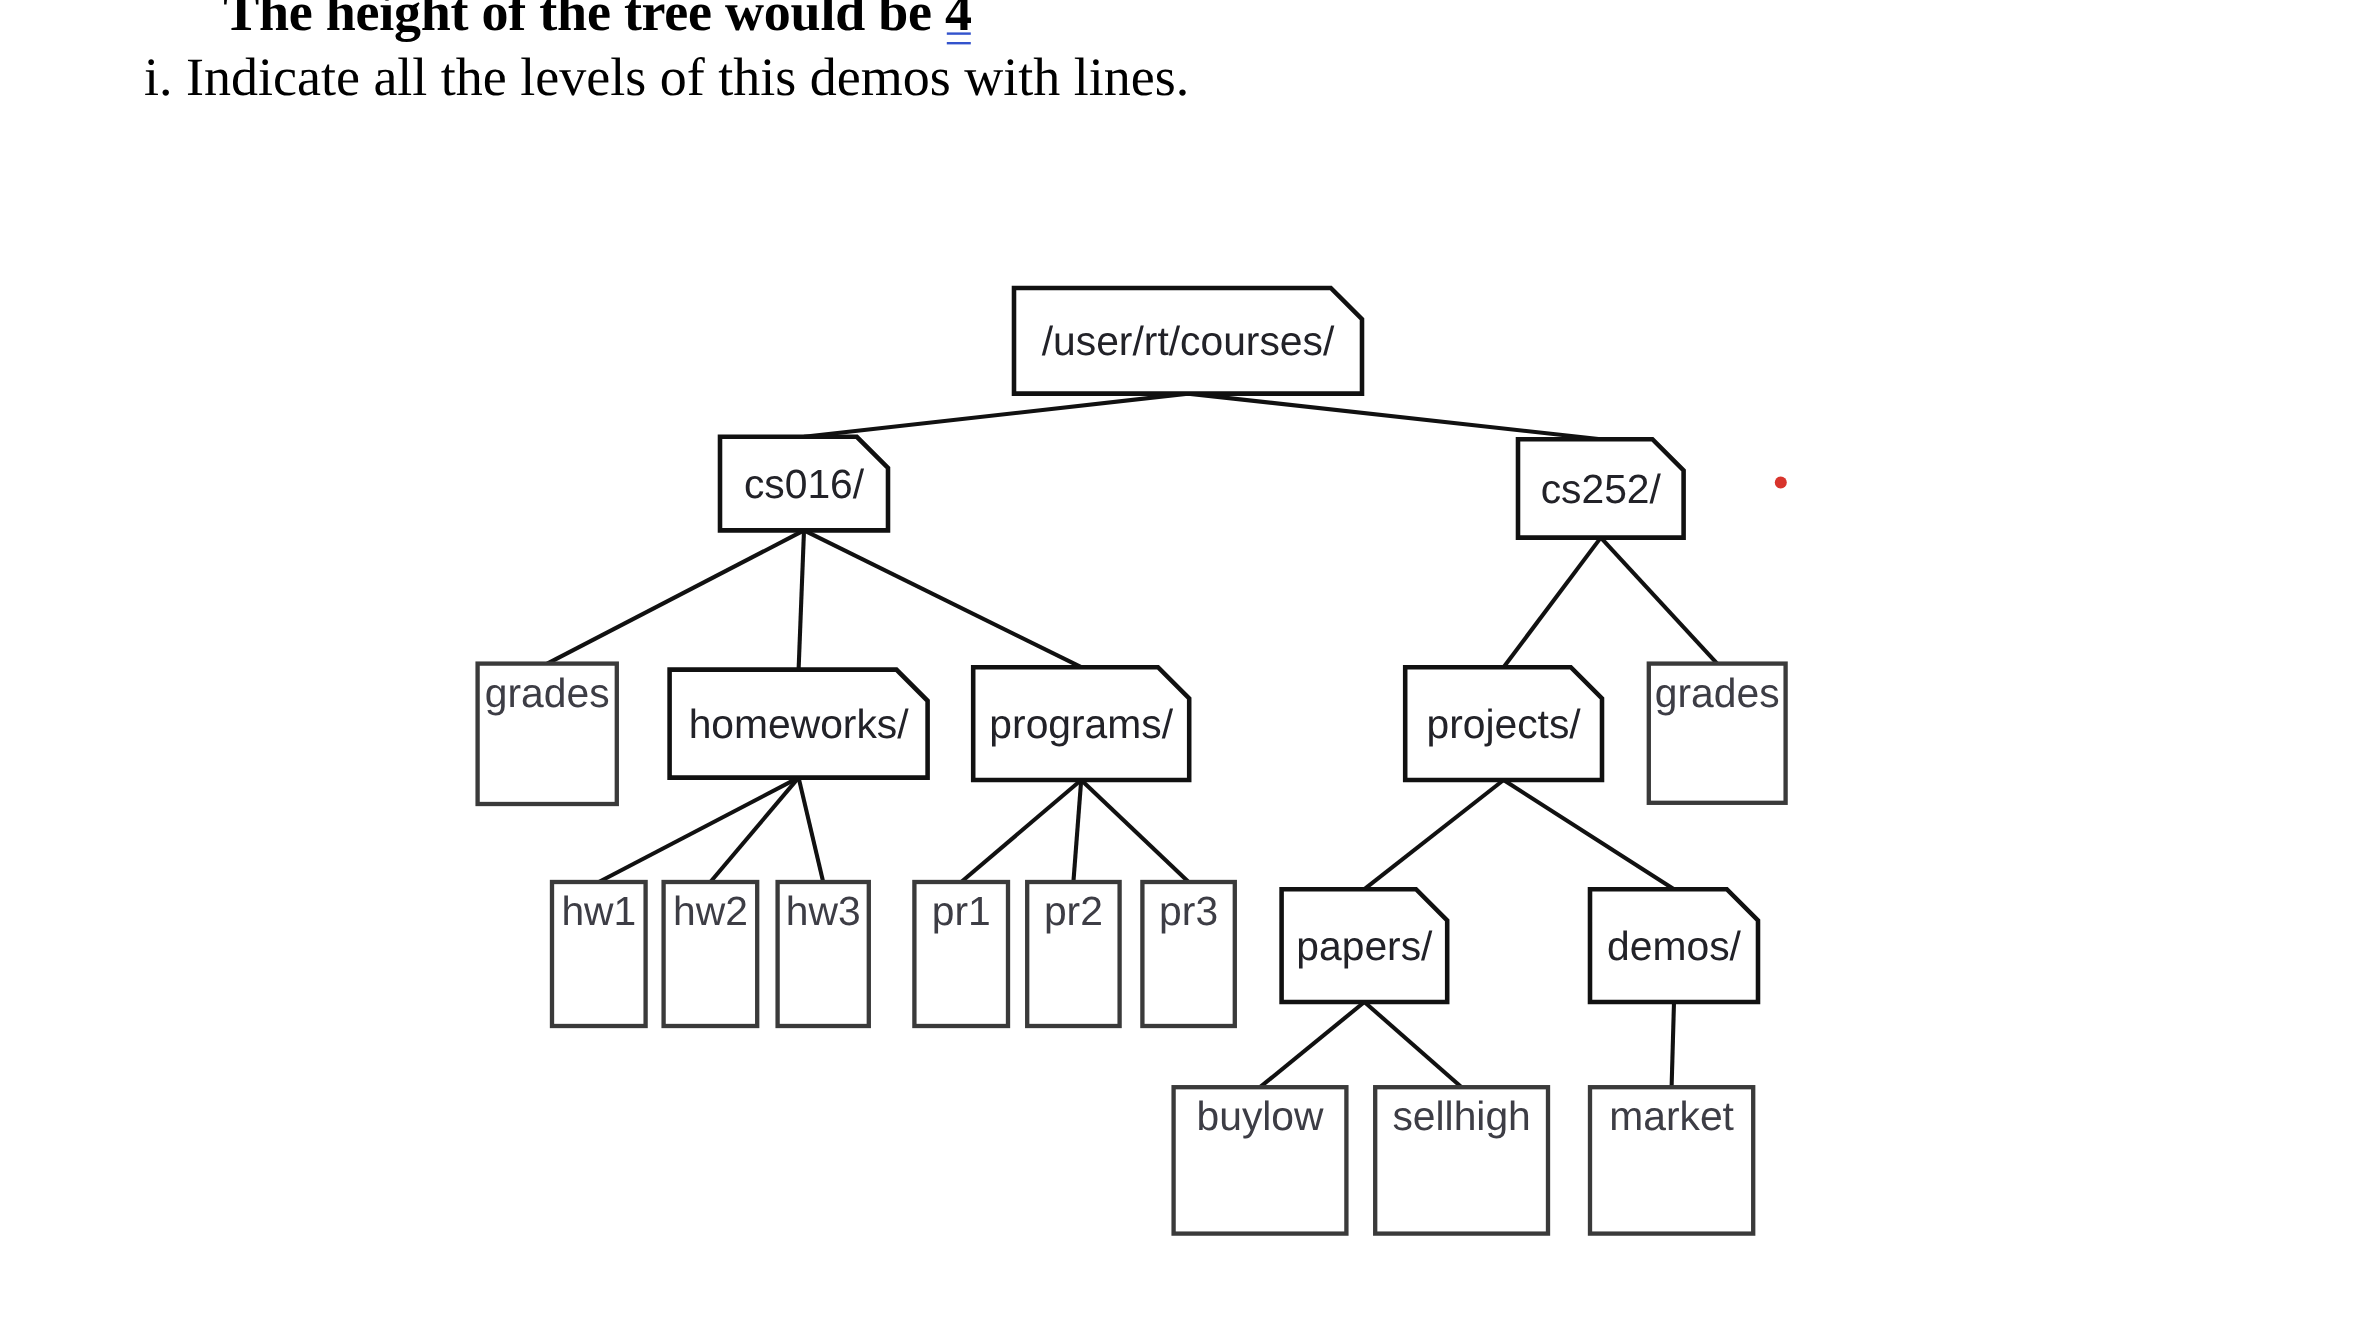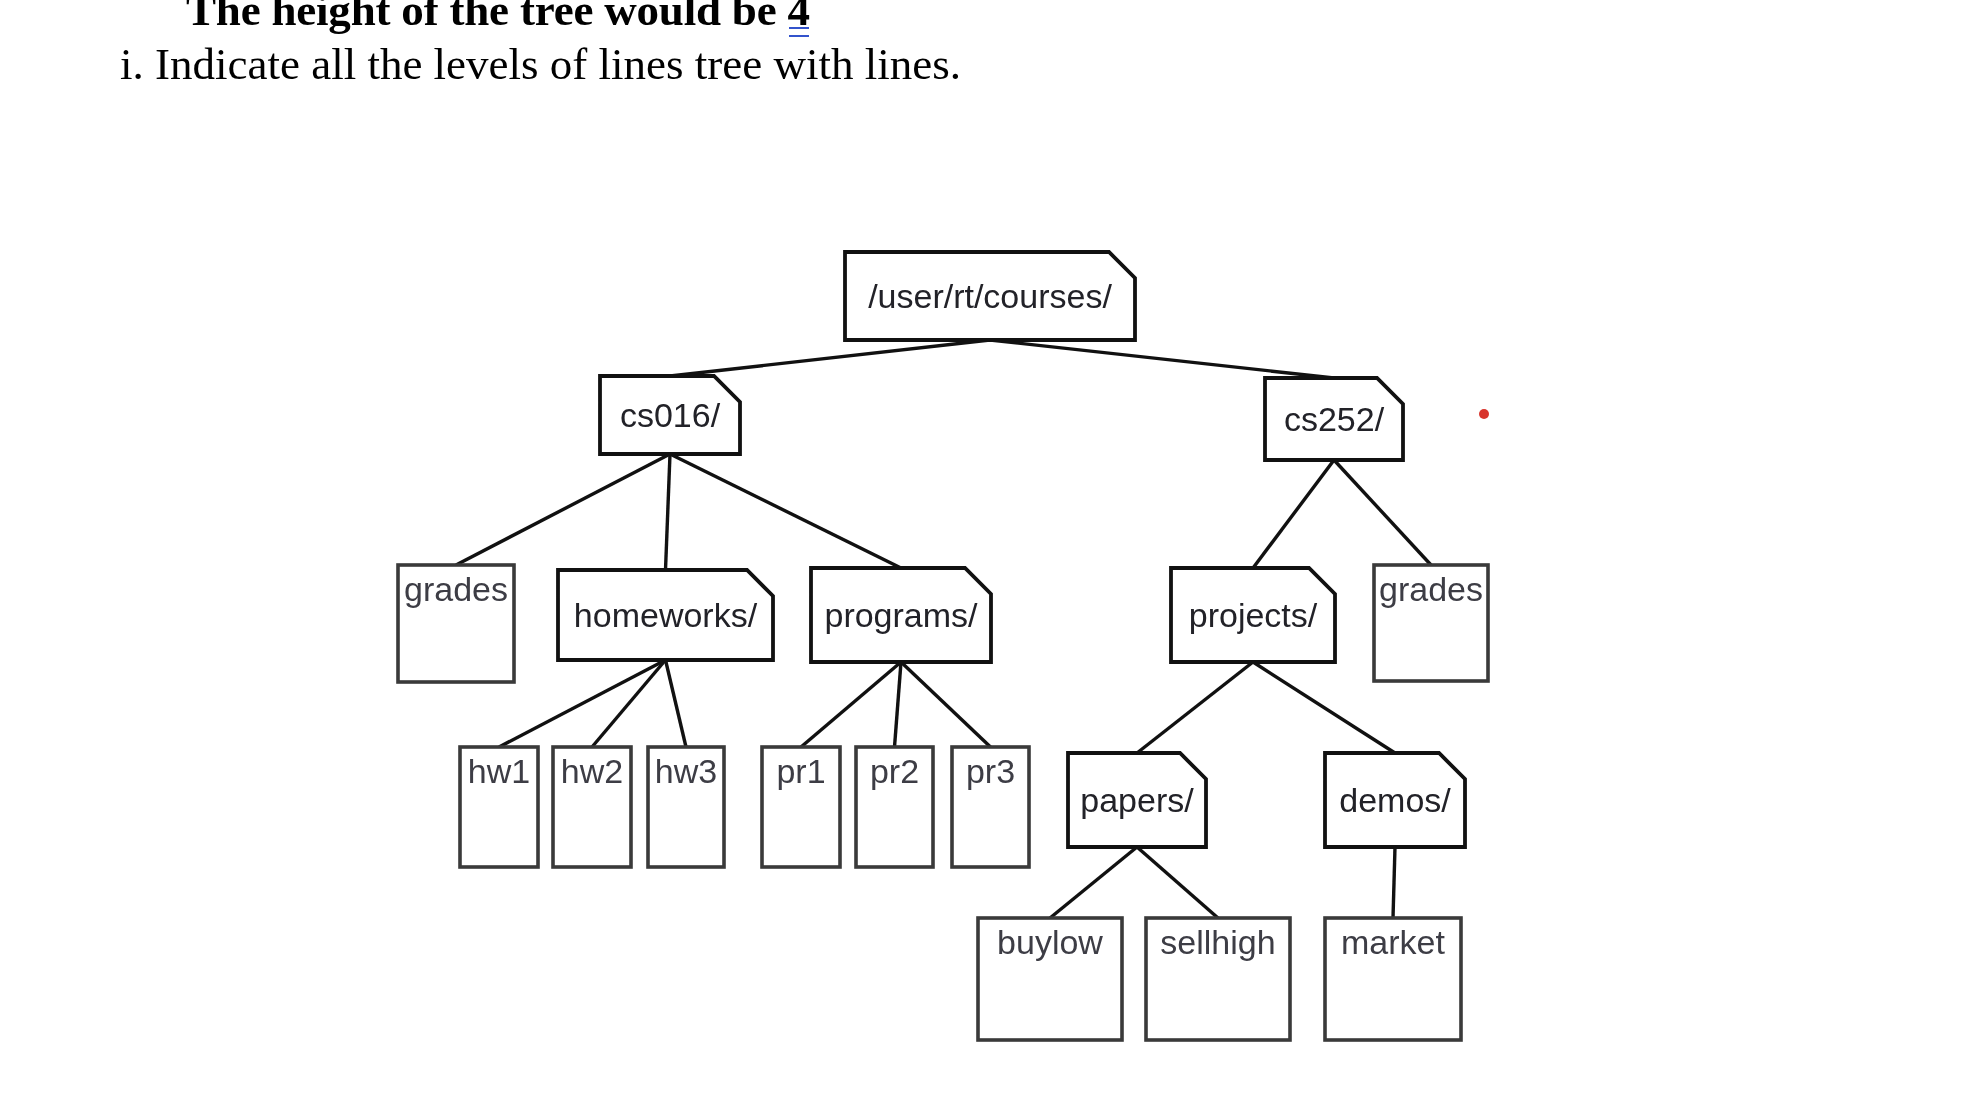--- a/index.html
+++ b/index.html
@@ -55,21 +55,21 @@
     font-family: "Liberation Serif", serif;
     font-size: 45px;
     color: #000000;
     white-space: nowrap;
   }
 
   
   #tree-diagram {
     position: absolute;
     left: 0;
-    top: 12px;
+    top: 0;
     width: 1972px;
     height: 845px;
   }
   svg { display: block; }
   .edge {
     stroke: #111111;
     stroke-width: 3.4;
     fill: none;
   }
   .node-shape {
@@ -92,21 +92,21 @@
   }
   .red-dot { fill: #d8342c; }
 </style>
 </head>
 <body>
 
 <div id="question-block">
   <div class="q-line1">
     <span>The height of the tree would be </span><span class="answer">4</span>
   </div>
-  <div class="q-line2">i. Indicate all the levels of lines tree with lines.</div>
+  <div class="q-line2">i. Indicate all the levels of this demos with lines.</div>
 </div>
 
 <div id="tree-diagram">
   <svg id="tree-svg" width="1972" height="1108" viewBox="0 0 1972 1108">
     <g id="edges-layer">
         <line x1="990" y1="328" x2="670" y2="364" class="edge"></line>
         <line x1="990" y1="328" x2="1334" y2="366" class="edge"></line>
         <line x1="670" y1="442" x2="456" y2="553" class="edge"></line>
         <line x1="670" y1="442" x2="665.5" y2="558" class="edge"></line>
         <line x1="670" y1="442" x2="901" y2="556" class="edge"></line>

